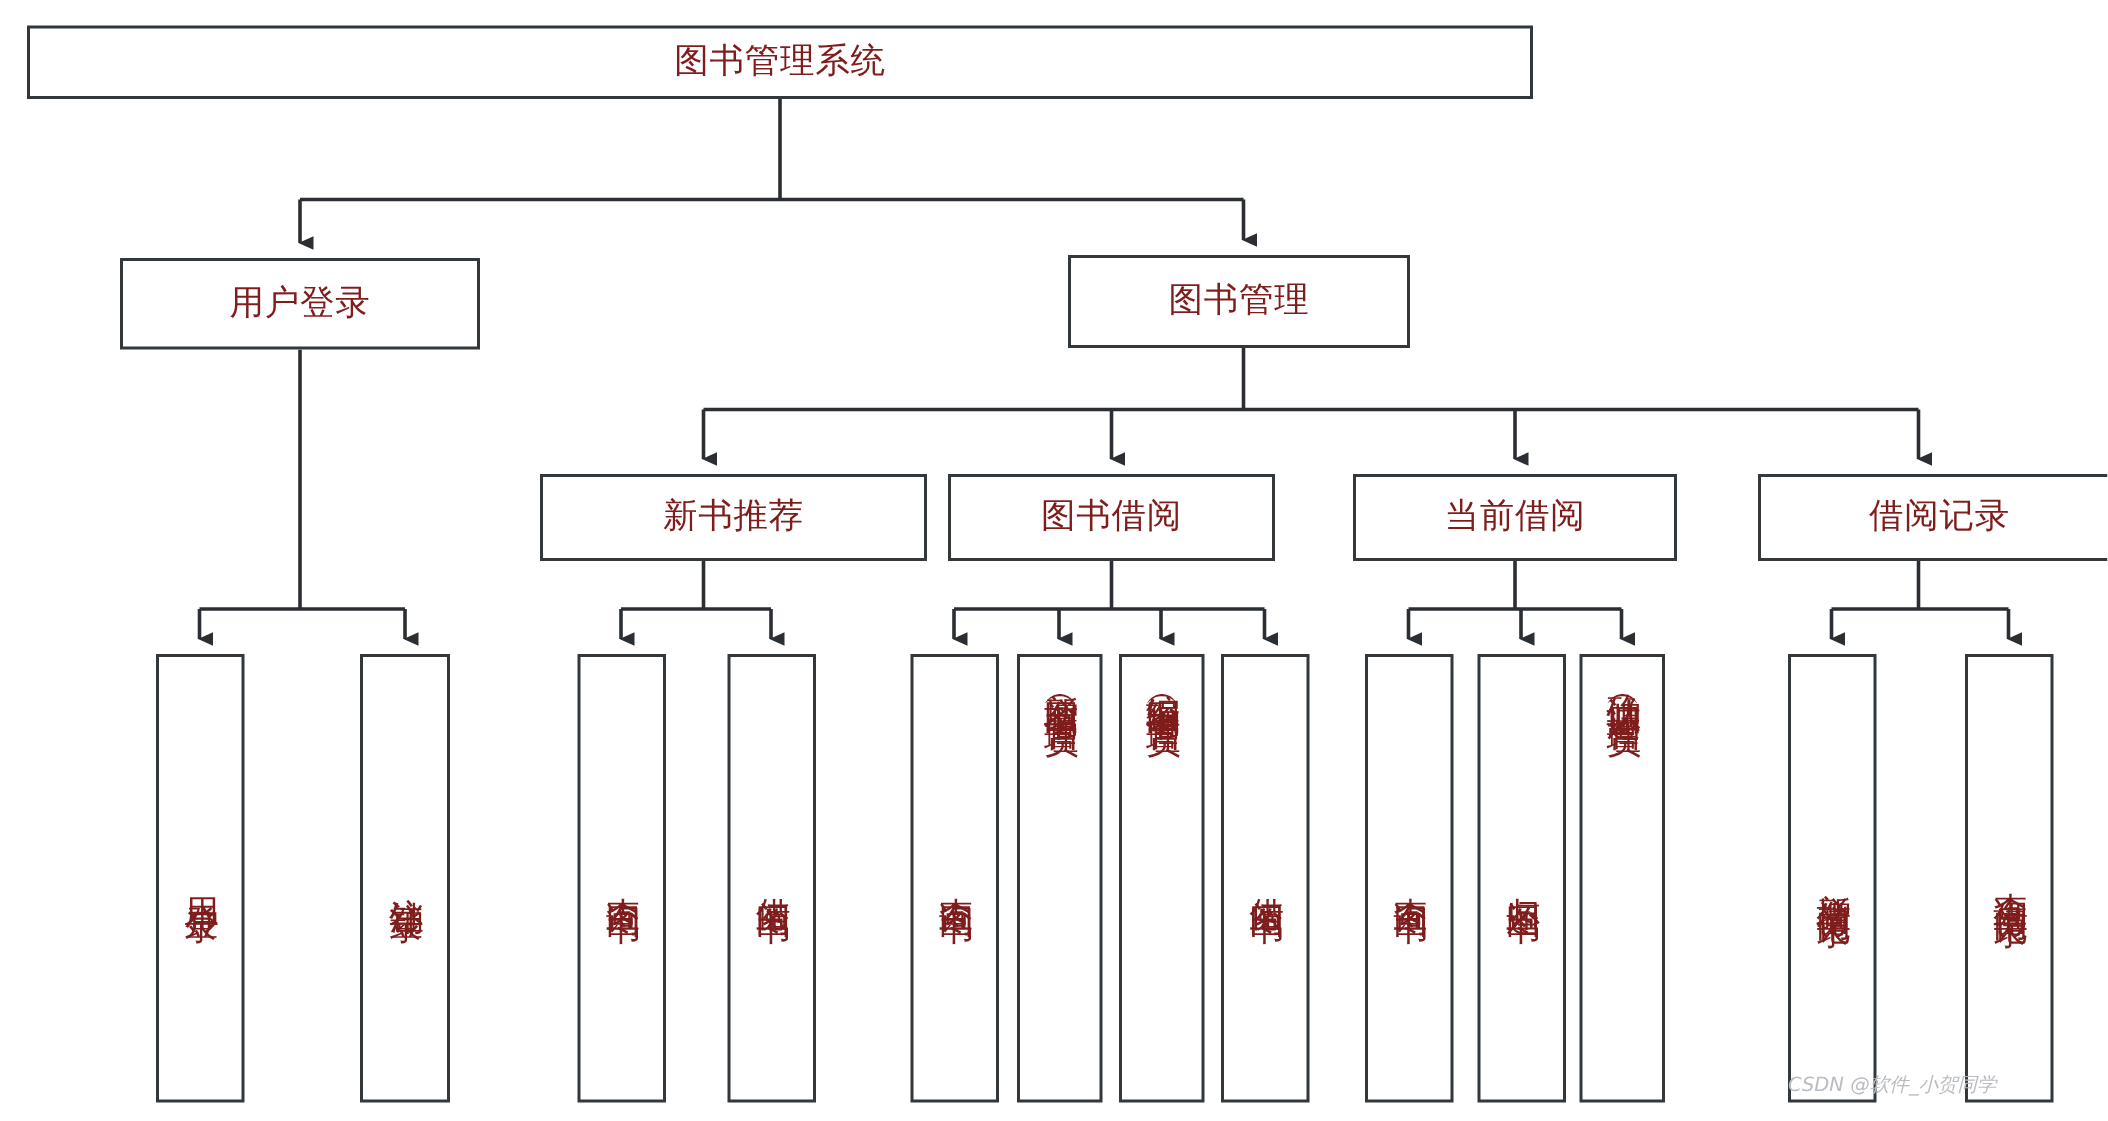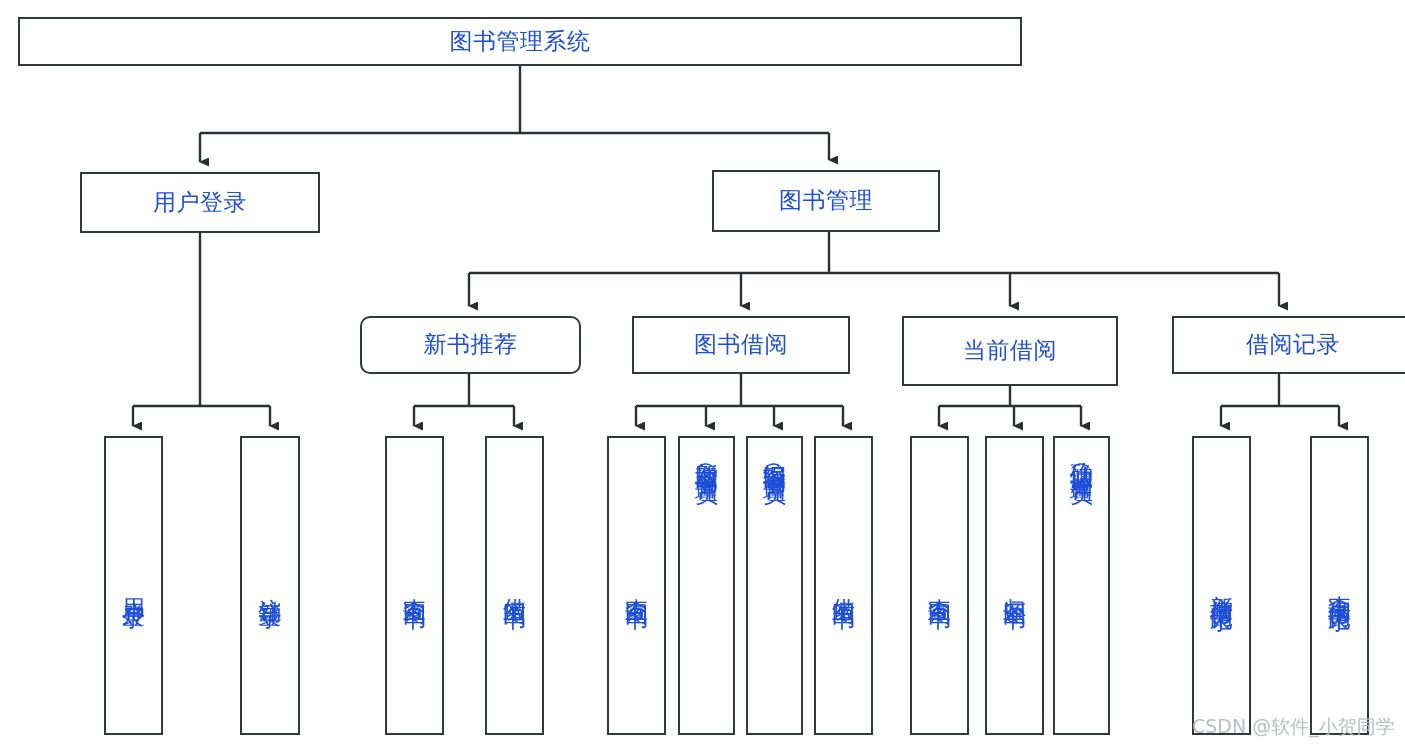--- a/index.html
+++ b/index.html
@@ -34,21 +34,21 @@
     display: flex;
     align-items: center;
     justify-content: center;
     color: #2b2f33;
     z-index: 2;
   }
   .node .lbl {
     display: block;
     text-align: center;
     line-height: 1.12;
-    color: #1d4ed8;
+    color: #7f1d1d;
   }
   
   .node.horiz .lbl {
     font-size: 23px;
     letter-spacing: 0.5px;
     white-space: nowrap;
   }
   .node.root .lbl {
     font-size: 23px;
   }
@@ -73,24 +73,25 @@
   }
   .node.vert.topal {
     align-items: flex-start;
   }
   .node.vert.topal .lbl {
     margin-top: 6px;
   }
   .watermark {
     position: absolute;
     color: #b9bcc0;
-    font-size: 19px;
+    font-size: 13px;
     white-space: nowrap;
     z-index: 5;
     font-family: "DejaVu Sans", "Liberation Sans", sans-serif;
+    font-style: italic;
   }
 </style>
 </head>
 <body>
 
 <div id="canvas">
 
   <svg id="edges" viewBox="0 0 1405 747" width="1405" height="747" xmlns="http://www.w3.org/2000/svg">
     <defs>
       <marker id="arrowhead" markerWidth="9" markerHeight="10" refX="4.5" refY="9" orient="auto" markerUnits="userSpaceOnUse">
@@ -137,27 +138,27 @@
   <div id="nodes-layer">
       <div class="node horiz root" style="left: 18px; top: 17px; width: 1004px; height: 49px;">
         <span class="lbl">图书管理系统</span>
       </div>
       <div class="node horiz" style="left: 80px; top: 172px; width: 240px; height: 61px;">
         <span class="lbl">用户登录</span>
       </div>
       <div class="node horiz" style="left: 712px; top: 170px; width: 228px; height: 62px;">
         <span class="lbl">图书管理</span>
       </div>
-      <div class="node horiz" style="left: 360px; top: 316px; width: 221px; height: 58px; border-radius: 10px;">
+      <div class="node horiz" style="left: 360px; top: 316px; width: 258px; height: 58px;">
         <span class="lbl">新书推荐</span>
       </div>
       <div class="node horiz" style="left: 632px; top: 316px; width: 218px; height: 58px;">
         <span class="lbl">图书借阅</span>
       </div>
-      <div class="node horiz" style="left: 902px; top: 316px; width: 216px; height: 70px;">
+      <div class="node horiz" style="left: 902px; top: 316px; width: 216px; height: 58px;">
         <span class="lbl">当前借阅</span>
       </div>
       <div class="node horiz" style="left: 1172px; top: 316px; width: 242px; height: 58px;">
         <span class="lbl">借阅记录</span>
       </div>
       <div class="node vert mid" style="left: 104px; top: 436px; width: 59px; height: 299px;">
         <span class="lbl">用户登录</span>
       </div>
       <div class="node vert mid" style="left: 240px; top: 436px; width: 60px; height: 299px;">
         <span class="lbl">注销登录</span>

